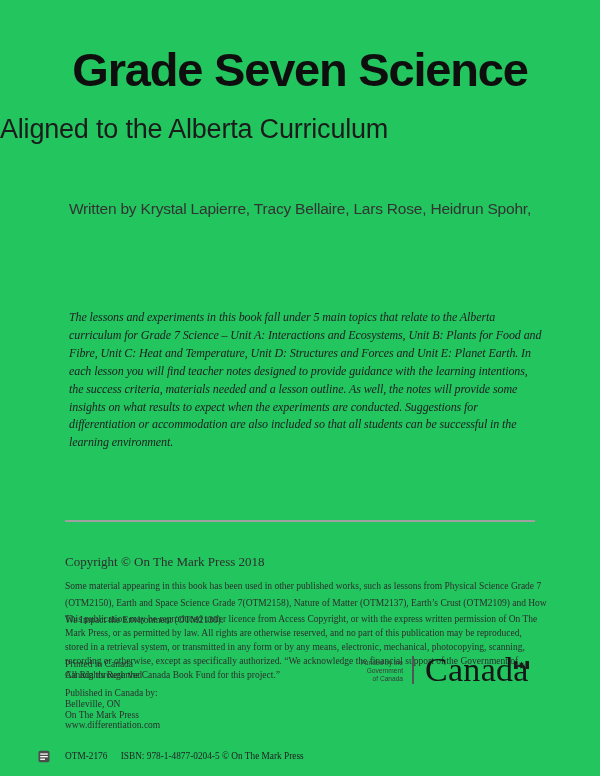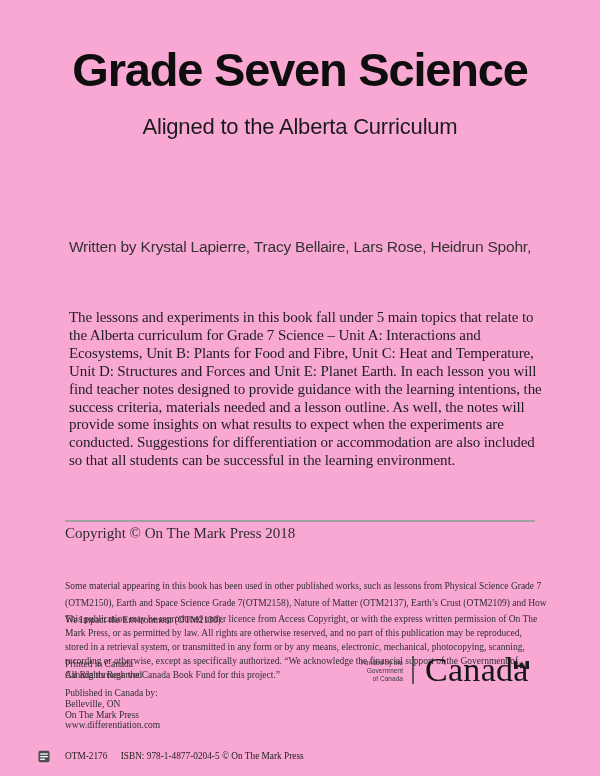--- a/index.html
+++ b/index.html
@@ -1,45 +1,45 @@
 <!DOCTYPE html>
 <html><head>
 <meta charset="utf-8">
 <style>
   html,body { margin:0; padding:0; background:#ffffff; }
   .page {
-    position:relative; width:600px; height:776px; background:#f9a8d4;
+    position:relative; width:600px; height:776px; background:#22c55e;
     font-family:"Liberation Sans", sans-serif; overflow:hidden; color:#1a1a1a;
   }
   .book-title {
     position:absolute; top:42px; left:0; width:600px; text-align:center;
     font-size:47px; font-weight:700; letter-spacing:-1.2px; color:#0e0e0e;
     font-family:"Liberation Sans", sans-serif;
   }
   .book-subtitle {
-    position:absolute; top:114px; left:0; width:600px; text-align:center;
-    font-size:22px; font-weight:400; color:#1b1b1b; letter-spacing:-0.2px;
+    position:absolute; top:114px; left:0; width:600px; text-align:left;
+    font-size:27px; font-weight:400; color:#1b1b1b; letter-spacing:-0.2px;
   }
   .authors {
     position:absolute; top:199px; left:0; width:600px; text-align:center;
-    font-size:15.5px; line-height:20px; color:#333333; letter-spacing:-0.2px;margin-top:38px;
+    font-size:15.5px; line-height:20px; color:#333333; letter-spacing:-0.2px;
   }
   .intro {
     position:absolute; top:309px; left:69px; width:474px;
-    font-family:"Liberation Serif", serif; font-size:15px; line-height:17.9px;
-    letter-spacing:-0.1px; color:#1d1d22; text-align:left;
+    font-family:"Liberation Serif", serif; font-size:12px; line-height:17.9px;
+    letter-spacing:-0.1px; color:#1d1d22; text-align:left;font-style:italic;
   }
   .rule {
     position:absolute; top:520px; left:65px; width:470px; height:1.5px;
     background:#a0a0a0;
   }
   .legal, .publisher-block, .footer-text {
     font-family:"Liberation Serif", serif; color:#2e2e2e;
   }
-  .legal-copyright { position:absolute; top:528px; left:65px; width:482px; font-size:15px; line-height:11px; }
+  .legal-copyright { position:absolute; top:556px; left:65px; width:482px; font-size:13px; line-height:11px; }
   .legal-materials { position:absolute; top:578px; left:65px; width:482px; font-size:9.5px; line-height:17px; }
   .legal-licence   { position:absolute; top:612px; left:65px; width:482px; font-size:9.5px; line-height:14px; }
   .legal-rights    { position:absolute; top:659px; left:65px; width:482px; font-size:9.5px; line-height:10.6px; }
   .publisher-block { position:absolute; top:688px; left:65px; width:200px; font-size:9.5px; line-height:10.8px; }
 
   .canada-mark { position:absolute; top:653px; left:345px; width:200px; height:34px; }
   .funded-text {
     position:absolute; top:6px; left:0; width:58px; text-align:right;
     font-size:6.6px; line-height:8.2px; color:#3a3a3a; letter-spacing:0;
     font-family:"Liberation Sans", sans-serif;

